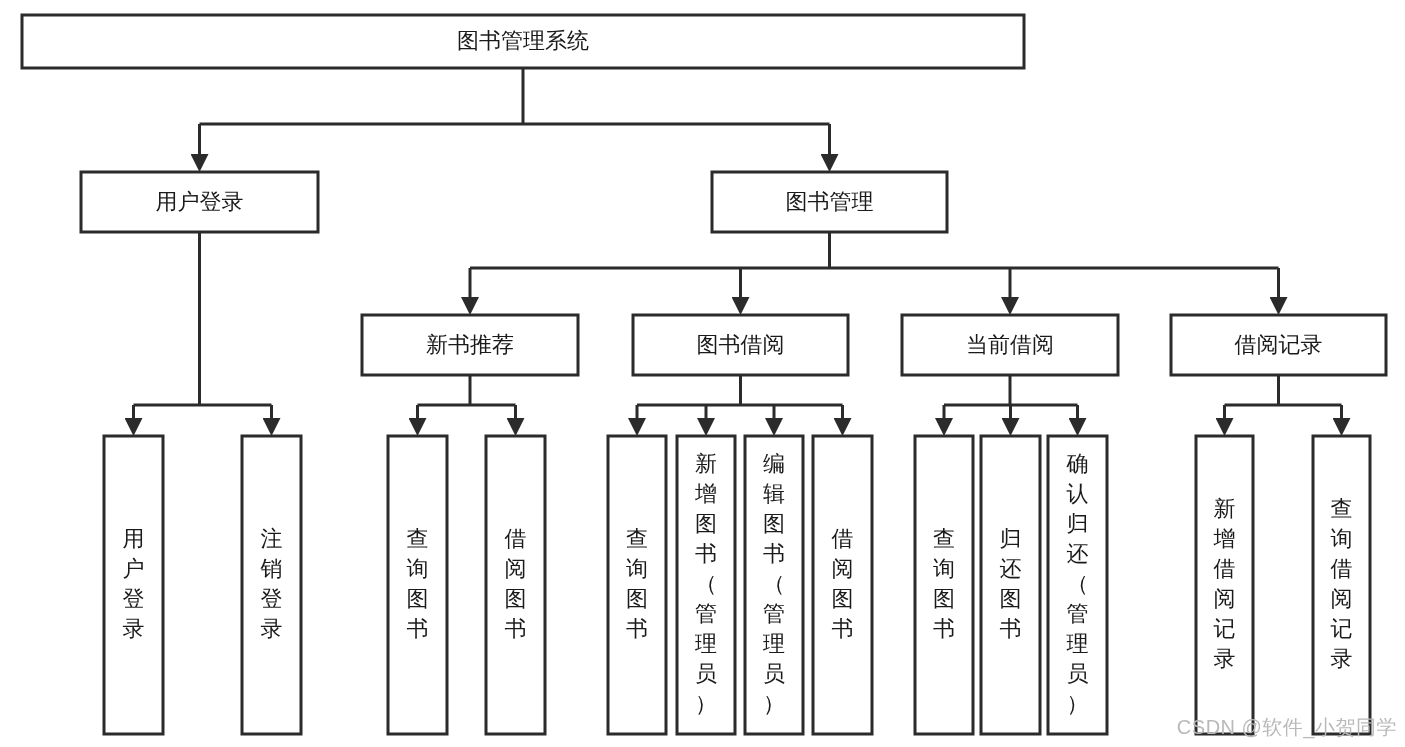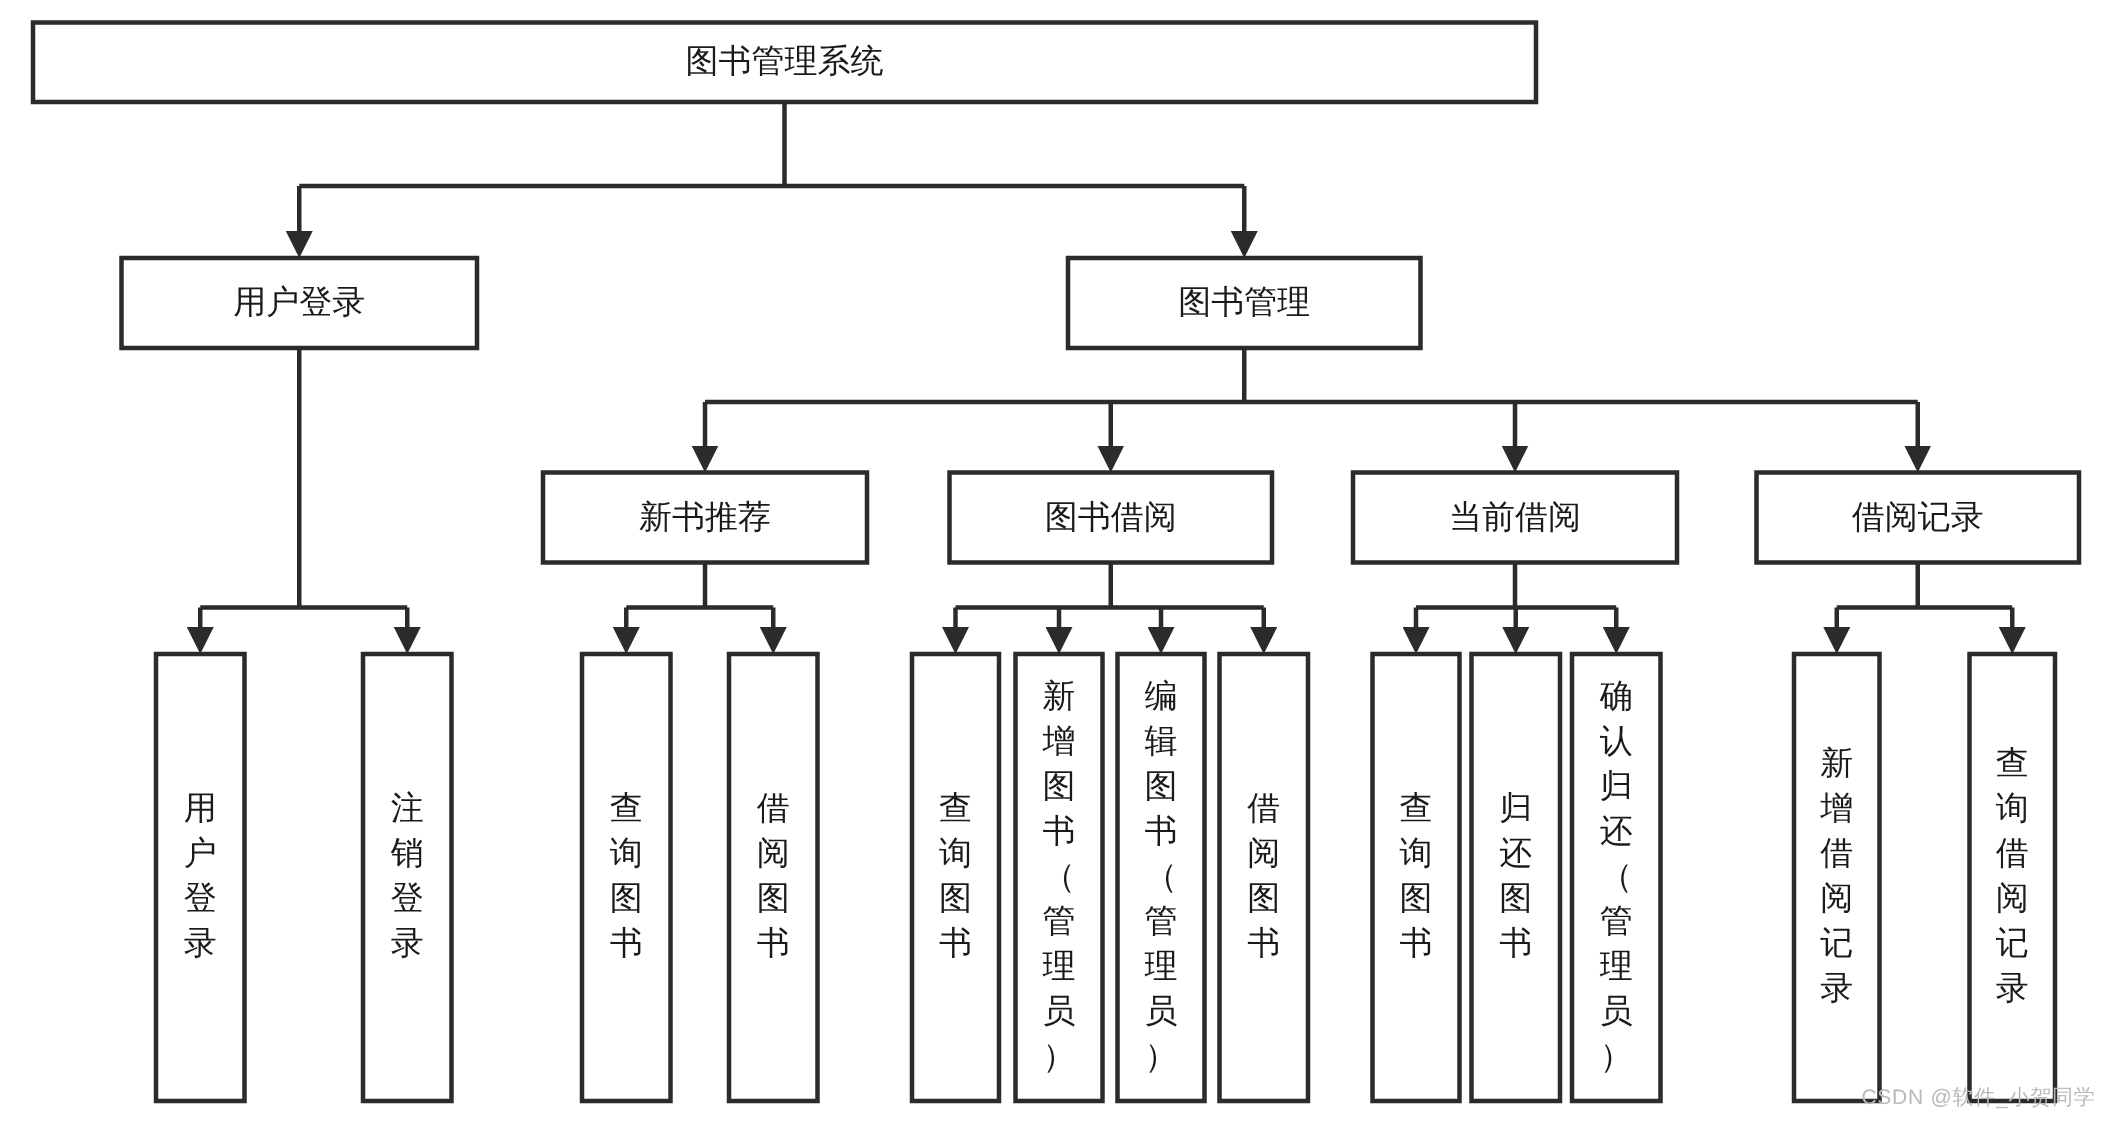--- a/index.html
+++ b/index.html
@@ -17,21 +17,21 @@
     text-anchor:middle;dominant-baseline:middle;
   }
   .leaf-label{
     font-family:"Liberation Sans","DejaVu Sans",sans-serif;
     font-size:22px;fill:#1a1a1a;
     text-anchor:middle;
   }
   .watermark{
     position:absolute;right:8px;bottom:6px;
     font-family:"Liberation Sans","DejaVu Sans",sans-serif;
-    font-size:14px;color:#b9b9b9;white-space:nowrap;
+    font-size:20px;color:#b9b9b9;white-space:nowrap;
     letter-spacing:.5px;pointer-events:none;
   }
 </style>
 </head>
 <body>
 
 <svg id="diagram" viewBox="0 0 1405 747">
   <defs>
     <marker id="arrow" viewBox="0 0 12 12" refX="6" refY="6" markerWidth="6" markerHeight="6" orient="auto-start-reverse">
       <path d="M 0 0 L 12 6 L 0 12 z" fill="#2b2b2b"></path>

